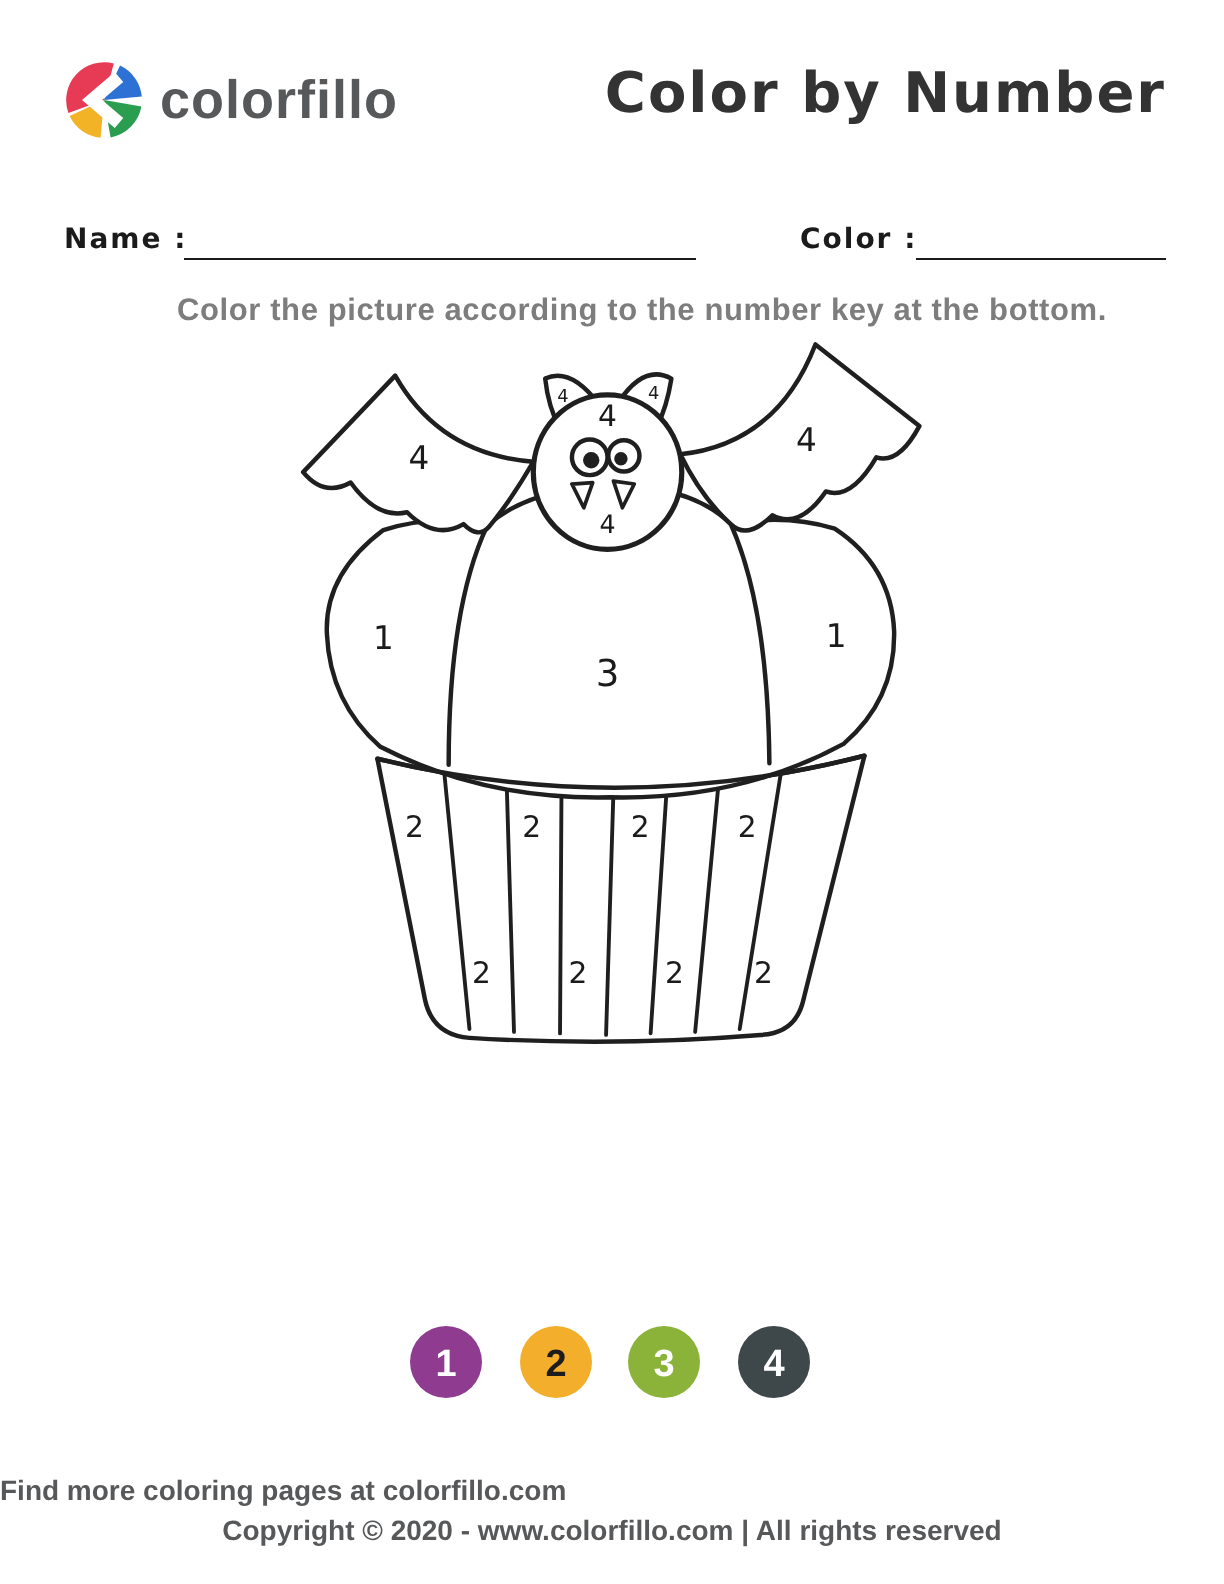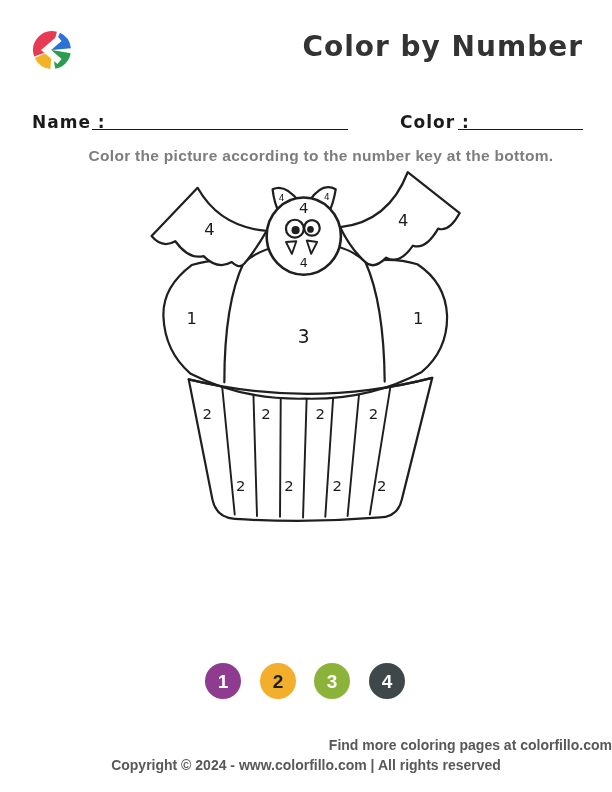--- a/index.html
+++ b/index.html
@@ -9,56 +9,57 @@
   }
   .abs{position:absolute;}
 
   
   .logo-wrap{left:32px;top:30px;display:flex;align-items:center;gap:8px;}
   .logo-text{font-size:27px;font-weight:700;color:#57585a;letter-spacing:.5px;}
   .page-title{right:29px;top:30px;font-size:28px;font-weight:700;color:#333333;
     letter-spacing:1px;font-family:"DejaVu Sans", sans-serif;}
 
   
-  .field-label{font-size:17px;font-weight:700;color:#1b1b1b;letter-spacing:1px;
+  .field-label{font-size:14px;font-weight:700;color:#1b1b1b;letter-spacing:1px;
     font-family:"DejaVu Sans", sans-serif;}
   .write-line{border-bottom:1.6px solid #1b1b1b;height:1px;}
 
   
   .instruction{left:0;top:147px;width:612px;text-align:center;font-size:15.5px;
     font-weight:600;color:#7d7d7d;letter-spacing:.3px;margin-left:15px;}
 
   
   .art{left:0;top:170px;}
   .art .outline{fill:#ffffff;stroke:#1f1f1f;stroke-width:3;stroke-linejoin:round;stroke-linecap:round;}
   .art .thin{fill:none;stroke:#1f1f1f;stroke-width:2.6;stroke-linecap:round;}
   .art .solid{fill:#1f1f1f;stroke:none;}
   .art text{font-family:"DejaVu Sans", sans-serif;fill:#1b1b1b;text-anchor:middle;}
 
   
   .key-row{left:201px;top:659px;}
   .key-row text{font-family:"Liberation Sans", sans-serif;font-weight:700;text-anchor:middle;}
 
   
-  .footer-line1{left:0;top:737px;width:612px;text-align:right;font-size:14px;
+  .footer-line1{left:0;top:737px;width:612px;text-align:left;font-size:14px;
     font-weight:600;color:#57585a;}
   .footer-line2{left:0;top:757px;width:612px;text-align:center;font-size:14px;
     font-weight:600;color:#57585a;}
 </style>
 </head>
 <body>
 
 <div class="abs logo-wrap">
   <svg width="40" height="40" viewBox="0 0 40 40">
     <path d="M20,20 L2.2,26.5 A19,19 0 0 1 24.9,1.7 Z" fill="#e63a55"></path>
     <path d="M20,20 L28,2.8 A19,19 0 0 1 38.9,18.3 Z" fill="#2e71d4"></path>
     <path d="M20,20 L38.7,23.3 A19,19 0 0 1 23.3,38.7 Z" fill="#2a9d4e"></path>
     <path d="M20,20 L18.3,38.9 A19,19 0 0 1 2.8,28 Z" fill="#f2b327"></path>
     <path d="M27.5,8.5 L14,20 L27.5,31.5" fill="none" stroke="#ffffff" stroke-width="6.5"></path>
   </svg>
+  <span class="logo-text">colorfillo</span>
 </div>
 
 <div class="abs page-title">Color by Number</div>
 
 <div class="abs field-label" style="left:32px;top:112px;">Name :</div>
 <div class="abs write-line" style="left:92px;top:128px;width:256px;"></div>
 
 <div class="abs field-label" style="left:400px;top:112px;">Color :</div>
 <div class="abs write-line" style="left:458px;top:128px;width:125px;"></div>
 
@@ -138,13 +139,13 @@
     <circle cx="131" cy="22" r="18" fill="#8bb33a"></circle>
     <text x="131" y="29" font-size="19" fill="#ffffff">3</text>
   </g>
   <g>
     <circle cx="186" cy="22" r="18" fill="#3e4749"></circle>
     <text x="186" y="29" font-size="19" fill="#ffffff">4</text>
   </g>
 </svg>
 
 <div class="abs footer-line1">Find more coloring pages at colorfillo.com</div>
-<div class="abs footer-line2">Copyright © 2024 - www.colorfillo.com  |  All rights reserved</div>
+<div class="abs footer-line2">Copyright © 2020 - www.colorfillo.com  |  All rights reserved</div>
 
 </body></html>

